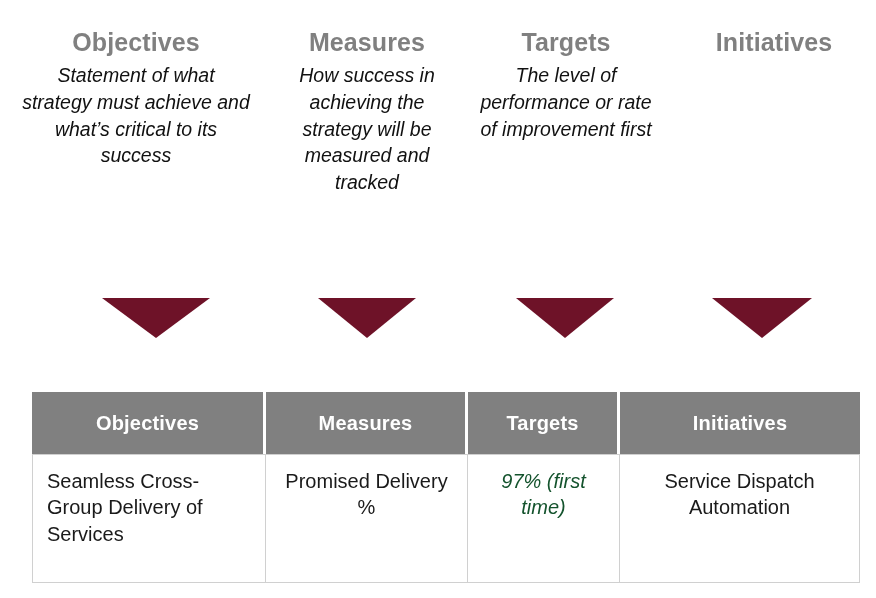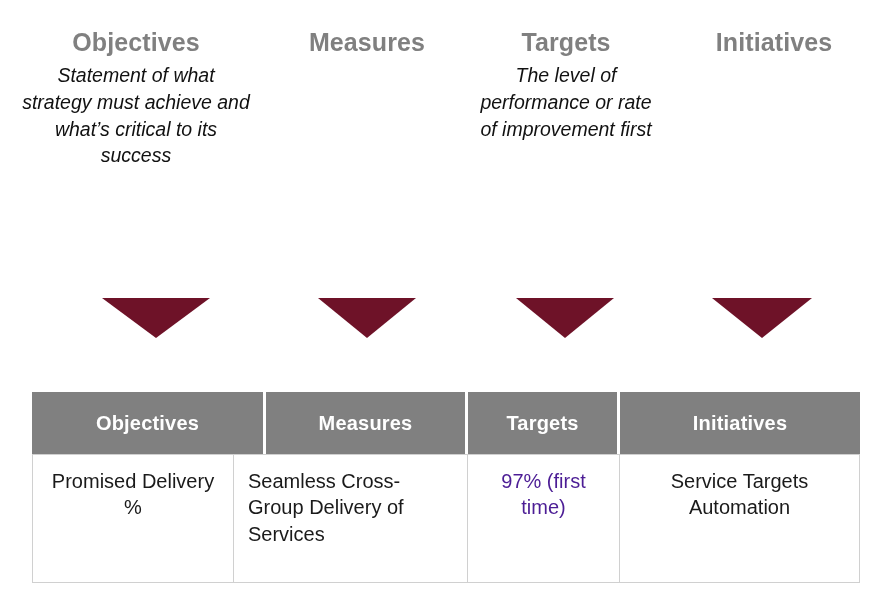--- a/index.html
+++ b/index.html
@@ -128,20 +128,21 @@
 
 <div id="descriptor-row">
 
   <div class="descriptor-col col-0">
     <div class="descriptor-title" style="color: rgb(128, 128, 128);">Objectives</div>
     <div class="descriptor-text">Statement of what strategy must achieve and what’s critical to its success</div>
   </div>
 
   <div class="descriptor-col col-1">
     <div class="descriptor-title" style="color: rgb(128, 128, 128);">Measures</div>
+    <div class="descriptor-text">How success in achieving the strategy will be measured and tracked</div>
   </div>
 
   <div class="descriptor-col col-2">
     <div class="descriptor-title" style="color: rgb(128, 128, 128);">Targets</div>
     <div class="descriptor-text">The level of performance or rate of improvement first</div>
   </div>
 
   <div class="descriptor-col col-3">
     <div class="descriptor-title" style="color: rgb(128, 128, 128);">Initiatives</div>
   </div>
@@ -158,19 +159,19 @@
 <div id="scorecard-table">
 
   <div class="table-header-row">
     <div class="hcell w-0" style="background: rgb(128, 128, 128); color: rgb(255, 255, 255);">Objectives</div>
     <div class="hcell w-1" style="background: rgb(128, 128, 128); color: rgb(255, 255, 255);">Measures</div>
     <div class="hcell w-2" style="background: rgb(128, 128, 128); color: rgb(255, 255, 255);">Targets</div>
     <div class="hcell w-3" style="background: rgb(128, 128, 128); color: rgb(255, 255, 255);">Initiatives</div>
   </div>
 
   <div class="table-body-row">
+    <div class="bcell w-0 align-left" style="color: rgb(26, 26, 26);">Seamless Cross-Group Delivery of Services</div>
     <div class="bcell w-1 align-center" style="color: rgb(26, 26, 26);">Promised Delivery %</div>
-    <div class="bcell w-0 align-left" style="color: rgb(26, 26, 26);">Seamless Cross-Group Delivery of Services</div>
-    <div class="bcell w-2 align-center" style="color: #4c1d95;">97% (first time)</div>
-    <div class="bcell w-3 align-center" style="color: rgb(26, 26, 26);">Service Targets Automation</div>
+    <div class="bcell w-2 align-center" style="color: #14532d; font-style: italic;">97% (first time)</div>
+    <div class="bcell w-3 align-center" style="color: rgb(26, 26, 26);">Service Dispatch Automation</div>
   </div>
 
 </div>
 
 </body></html>

